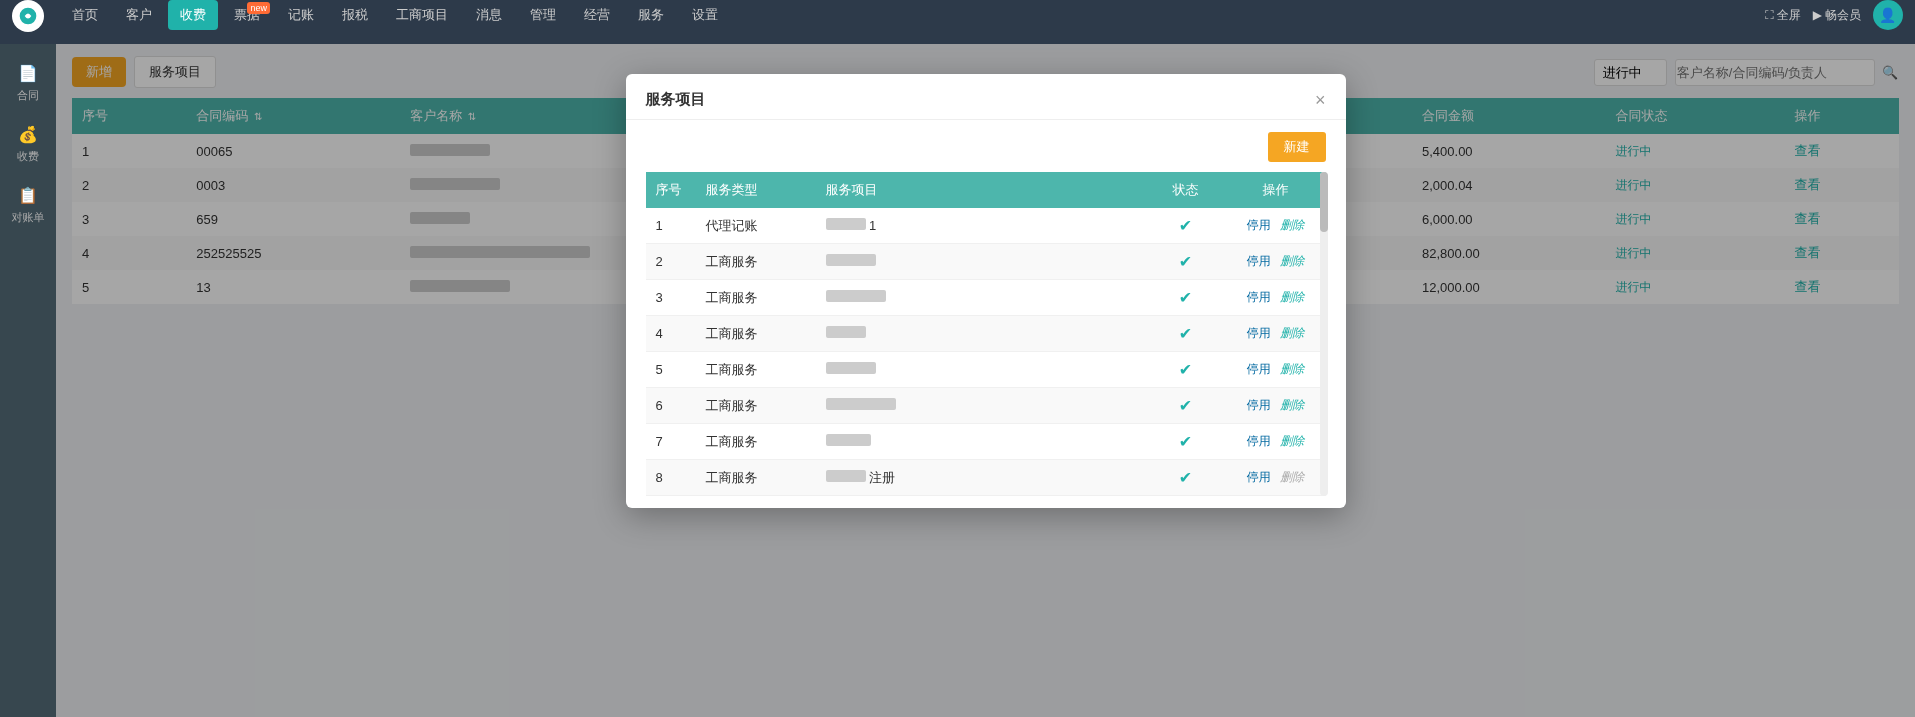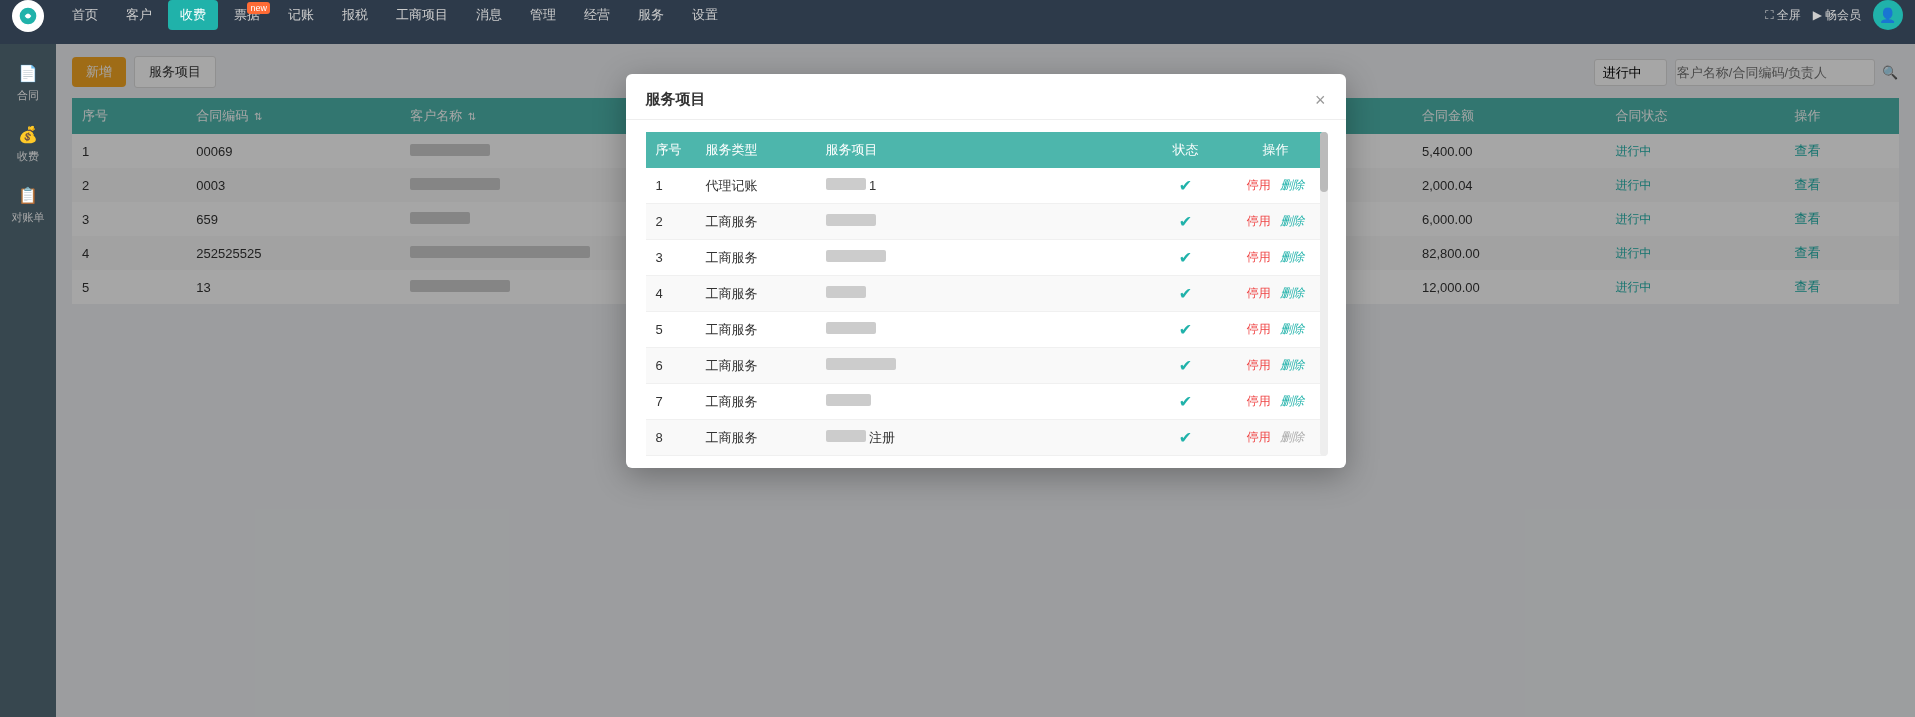--- a/index.html
+++ b/index.html
@@ -274,21 +274,21 @@
       padding: 8px 10px;
       font-size: 13px;
       color: #333;
       border-bottom: 1px solid #f0f0f0;
     }
     .check-icon {
       color: #20b2aa;
       font-size: 16px;
     }
     .btn-stop {
-      color: #ef4444;
+      color: #0369a1;
       cursor: pointer;
       margin-right: 6px;
       font-size: 12px;
     }
     .btn-delete {
       color: #20b2aa;
       cursor: pointer;
       font-size: 12px;
       font-style: italic;
     }
@@ -373,21 +373,21 @@
           <th>服务项目▲</th>
           <th>服务期限起止▲</th>
           <th>合同金额</th>
           <th>合同状态</th>
           <th>操作</th>
         </tr>
       </thead>
       <tbody>
         <tr>
           <td>1</td>
-          <td>00069</td>
+          <td>00065</td>
           <td><span class="blurred-text" style="width:80px;">&nbsp;&nbsp;&nbsp;&nbsp;&nbsp;&nbsp;&nbsp;&nbsp;&nbsp;</span></td>
           <td>小规模记账</td>
           <td>202305-202404</td>
           <td>5,400.00</td>
           <td><span class="status-badge">进行中</span></td>
           <td><a class="action-link">查看</a></td>
         </tr>
         <tr>
           <td>2</td>
           <td>0003</td>
@@ -434,20 +434,23 @@
 
   <div class="overlay-backdrop"></div>
 
   <div class="modal-overlay">
     <div class="modal">
       <div class="modal-header">
         <span class="modal-title">服务项目</span>
         <span class="modal-close">×</span>
       </div>
       <div class="modal-body">
+        <div class="modal-toolbar">
+          <button class="btn-modal-new">新建</button>
+        </div>
 
         <div style="position:relative;">
           <table class="modal-table">
             <thead>
               <tr>
                 <th style="width:50px;">序号</th>
                 <th style="width:120px;">服务类型</th>
                 <th>服务项目</th>
                 <th style="width:80px; text-align:center;">状态</th>
                 <th style="width:100px; text-align:center;">操作</th>

